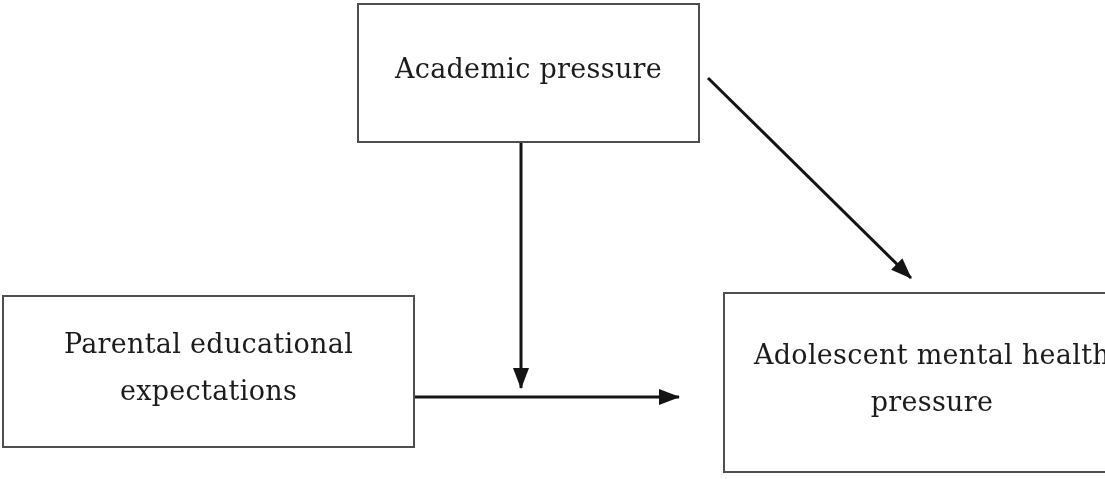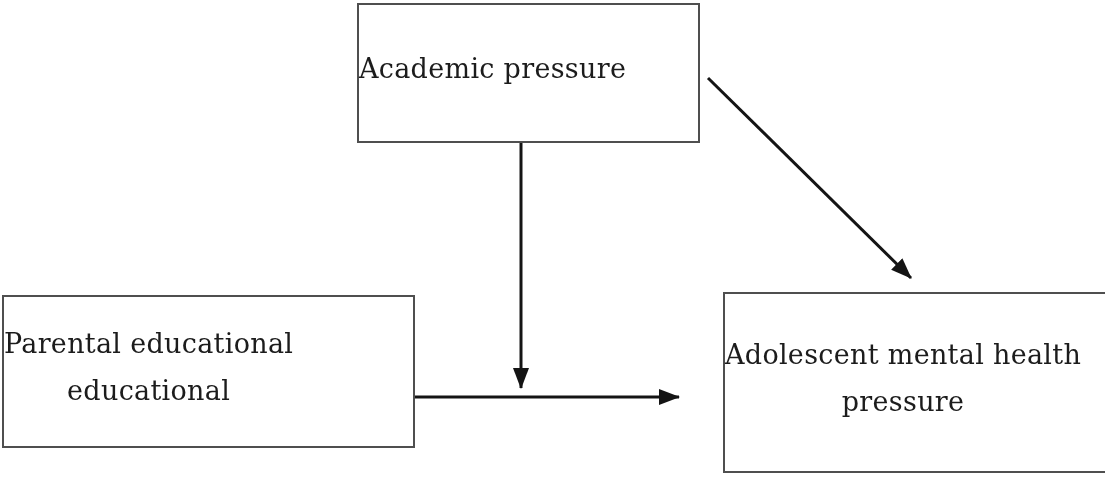--- a/index.html
+++ b/index.html
@@ -18,21 +18,21 @@
     z-index: 1;
   }
   .node {
     position: absolute;
     box-sizing: border-box;
     border: 2px solid #4f4f4f;
     background: #ffffff;
     display: flex;
     flex-direction: column;
     justify-content: center;
-    align-items: flex-start;
+    align-items: center;
     text-align: center;
     color: #1c1c1c;
     font-size: 27px;
     line-height: 47px;
     letter-spacing: 0.3px;
     z-index: 2;
   }
   .node .label { transform: translateY(-5px); }
   .node-academic        { left: 357px; top: 3px;   width: 343px; height: 140px; }
   .node-parental        { left: 2px;   top: 295px; width: 413px; height: 153px; }
@@ -58,21 +58,21 @@
   <div class="node node-academic">
     <div class="label">
       <div class="line">Academic pressure</div>
       <div class="line"></div>
     </div>
   </div>
 
   <div class="node node-parental">
     <div class="label">
       <div class="line">Parental educational</div>
-      <div class="line">educational</div>
+      <div class="line">expectations</div>
     </div>
   </div>
 
   <div class="node node-adolescent">
     <div class="label">
       <div class="line">Adolescent mental health</div>
       <div class="line">pressure</div>
     </div>
   </div>
 

